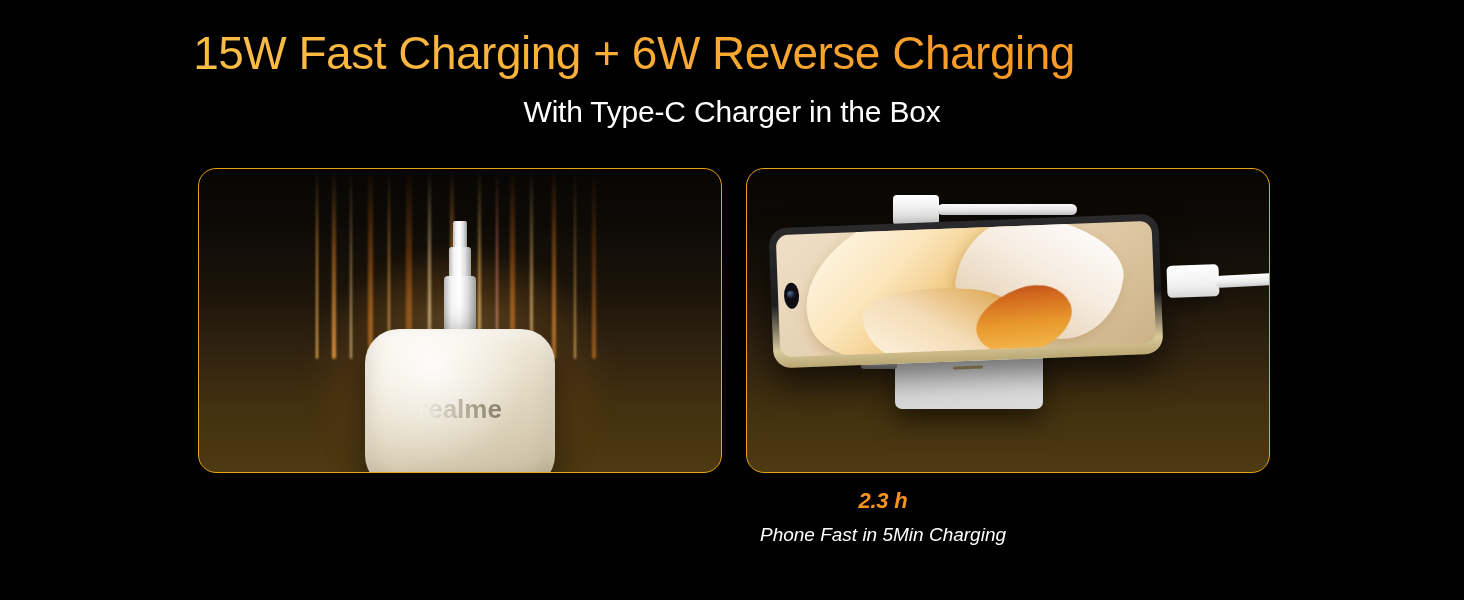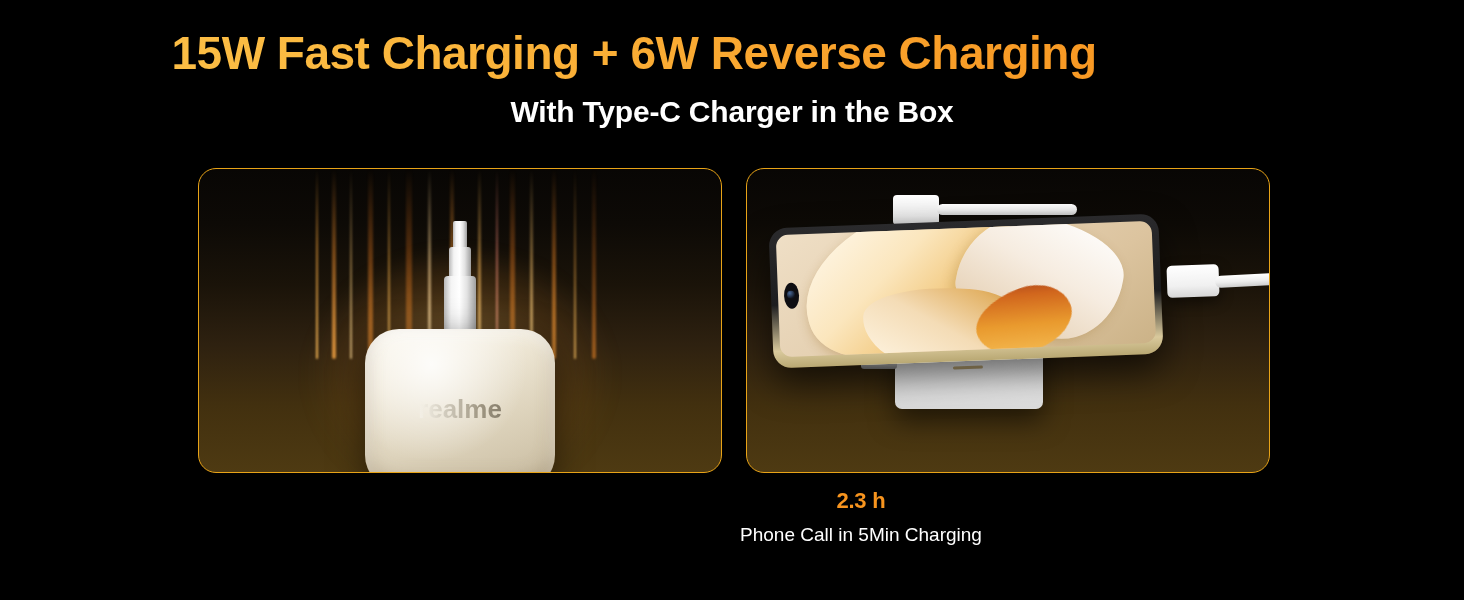--- a/index.html
+++ b/index.html
@@ -13,31 +13,31 @@
   .banner {
     width:1464px; height:600px;
     background:#000;
     position:relative;
   }
 
   
   .headline {
     position:absolute; left:0; top:28px; width:1268px;
     text-align:center;
-    font-size:46px; font-weight:700; letter-spacing:-0.5px;
+    font-size:46px; font-weight:400; letter-spacing:-0.5px;
     line-height:1.1;
     background:linear-gradient(90deg,#FCC24B 0%,#FBB63C 35%,#F9A02A 70%,#F7931E 100%);
     -webkit-background-clip:text; background-clip:text;
     -webkit-text-fill-color:transparent; color:transparent;
     white-space:nowrap;
   }
   .subhead {
     position:absolute; left:0; top:95px; width:1464px;
     text-align:center;
-    font-size:30px; font-weight:700; color:#ffffff;
+    font-size:30px; font-weight:400; color:#ffffff;
     letter-spacing:-0.2px; white-space:nowrap;
   }
 
   
   .cards { position:absolute; left:198px; top:168px; width:1072px; height:305px; }
 
   .card {
     position:absolute; top:0; height:305px;
     border:1px solid #E8A317;
     border-radius:18px;
@@ -180,21 +180,21 @@
   }
   .phone-wire {
     position:absolute; left:468px; top:105px; width:80px; height:12px; border-radius:6px;
     background:linear-gradient(180deg,#ffffff,#ededed 55%,#cdcdcd);
     transform:rotate(-3deg);
   }
 
   
   .caption { position:absolute; text-align:center; width:300px; }
   .cap-left  { left:415px; top:488px; }
-  .cap-right { left:711px; top:488px; }
+  .cap-right { left:733px; top:488px;font-style:italic; }
   .cap-value { font-size:22px; font-weight:700; color:#F7941E; letter-spacing:-0.2px; }
   .cap-label { margin-top:10px; font-size:19px; font-weight:400; color:#ffffff; white-space:nowrap; }
 </style>
 </head>
 <body>
 
 <div class="banner">
 
   <div class="headline">15W Fast Charging + 6W Reverse Charging</div>
   <div class="subhead">With Type-C Charger in the Box</div>
@@ -254,16 +254,16 @@
       <div class="phone-plug"></div>
       <div class="phone-wire"></div>
     </div>
   </div>
 
   <div class="caption cap-left">
   </div>
 
   <div class="caption cap-right">
     <div class="cap-value">2.3 h</div>
-    <div class="cap-label">Phone Call in 5Min Charging</div>
+    <div class="cap-label">Phone Fast in 5Min Charging</div>
   </div>
 
 </div>
 
 </body></html>

